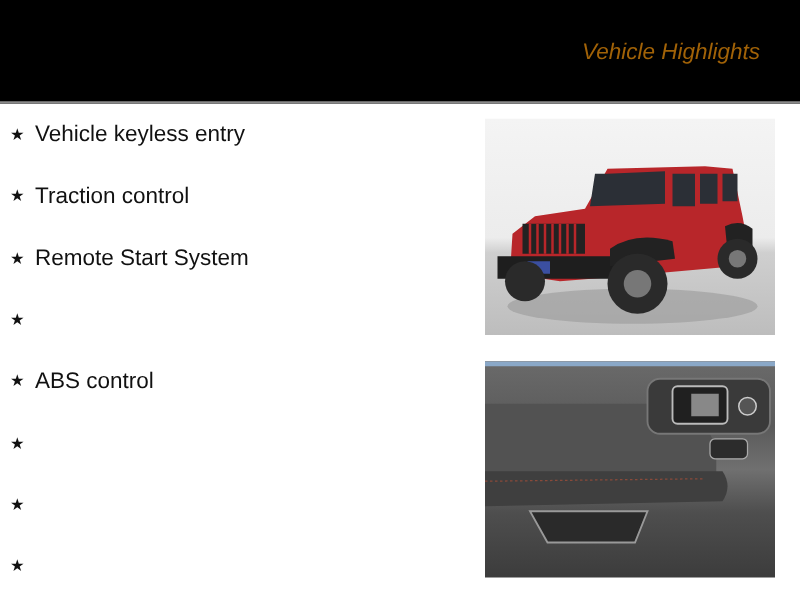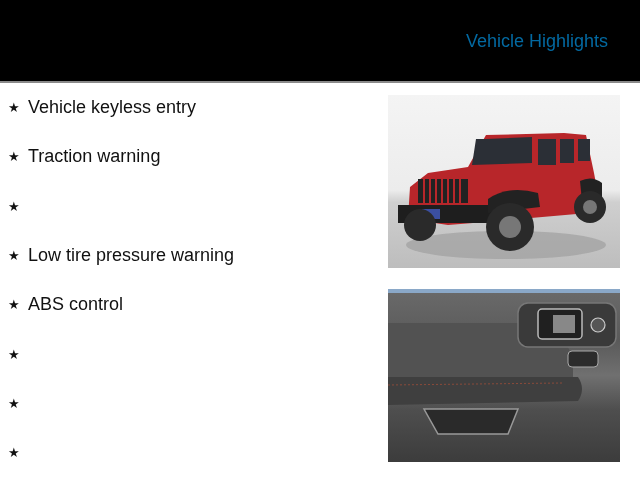--- a/index.html
+++ b/index.html
@@ -1,20 +1,20 @@
 <!DOCTYPE html>
 <html><head>
 <meta charset="utf-8">
 <style>
   html, body { margin:0; padding:0; }
   body { width:640px; height:480px; background:#ffffff; position:relative; overflow:hidden;
          font-family:"Liberation Sans", sans-serif; color:#111; }
   .header { position:absolute; left:0; top:0; width:640px; height:81px; background:#000;
             border-bottom:2px solid #8a8a8a; }
-  .header-title { position:absolute; right:32px; top:31px; color:#0369a1; font-size:18px; }
+  .header-title { position:absolute; right:32px; top:31px; color:#a16207; font-size:18px;font-style:italic; }
   .features { position:absolute; left:0; top:92px; width:380px; }
   .feature { position:absolute; left:8px; height:30px; display:flex; align-items:center; font-size:18px; }
   .star { width:12px; font-size:13px; margin-right:8px; line-height:1; }
   .photo { position:absolute; left:388px; width:232px; height:173px; overflow:hidden; }
   .photo1 { top:95px; background:linear-gradient(#f4f4f4 0%, #ececec 55%, #cfcfcf 62%, #bdbdbd 100%); }
   .photo2 { top:289px; background:linear-gradient(180deg,#6a6a6a 0%,#5a5a5a 30%,#707070 50%,#4e4e4e 70%,#3c3c3c 100%); }
   svg { display:block; }
 </style>
 </head>
 <body>
@@ -23,28 +23,28 @@
   <div class="header-title">Vehicle Highlights</div>
 </div>
 
 <div class="features">
   <div class="feature" style="top:0px">
     <span class="star">★</span>
     <span>Vehicle keyless entry</span>
   </div>
   <div class="feature" style="top:49px">
     <span class="star">★</span>
-    <span>Traction warning</span>
+    <span>Traction control</span>
   </div>
   <div class="feature" style="top:99px">
     <span class="star">★</span>
+    <span>Remote Start System</span>
   </div>
   <div class="feature" style="top:148px">
     <span class="star">★</span>
-    <span>Low tire pressure warning</span>
   </div>
   <div class="feature" style="top:197px">
     <span class="star">★</span>
     <span>ABS control</span>
   </div>
   <div class="feature" style="top:247px">
     <span class="star">★</span>
   </div>
   <div class="feature" style="top:296px">
     <span class="star">★</span>

